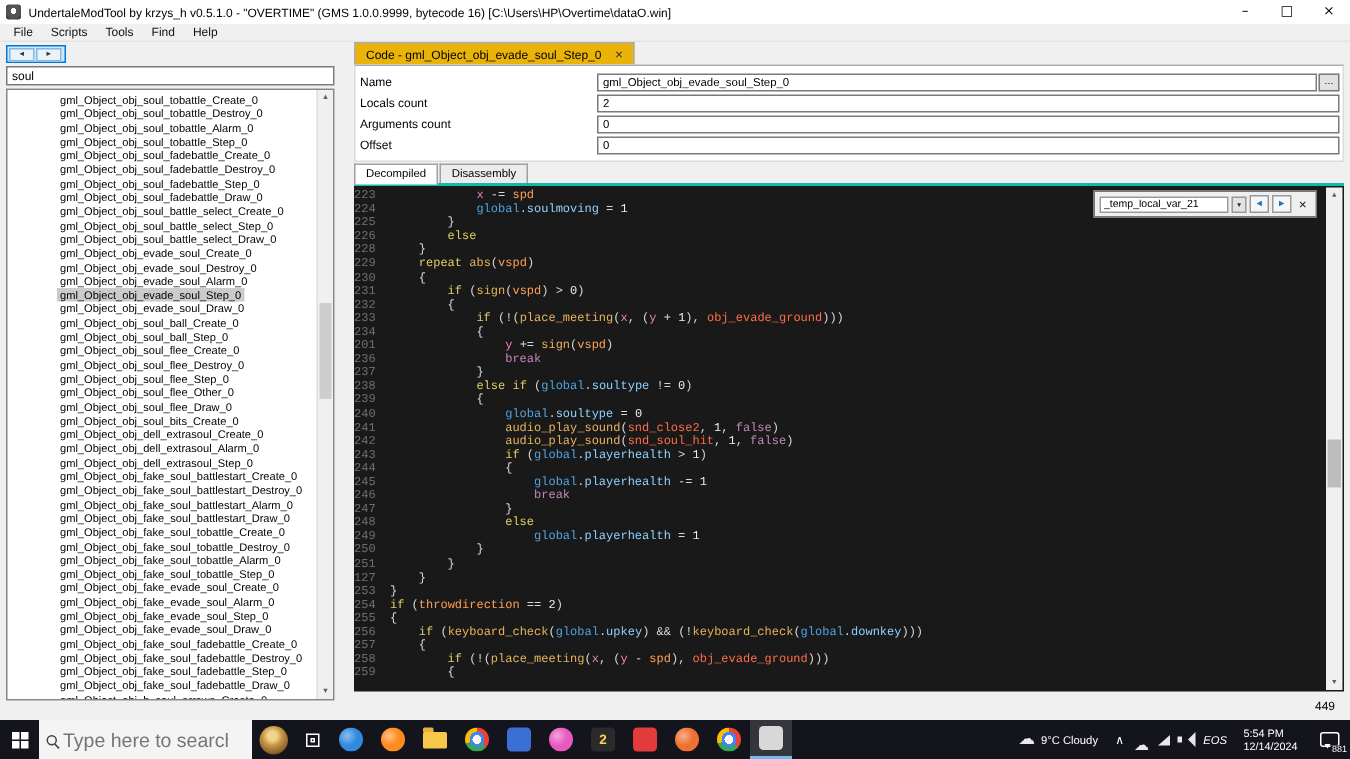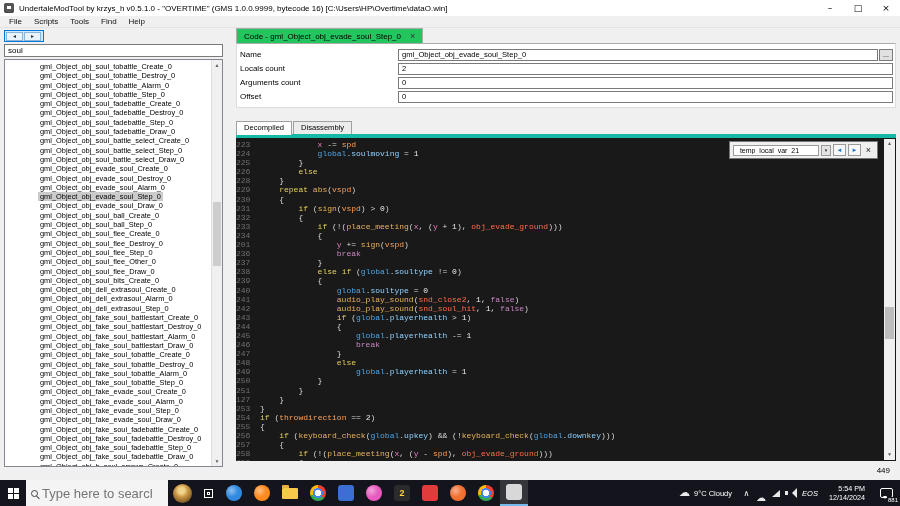--- a/index.html
+++ b/index.html
@@ -34,31 +34,31 @@
   .tree-item { padding-left:33px; height:9.3px; line-height:9.3px; font-size:7.4px; color:#000; white-space:nowrap; }
   .tree-label { display:inline-block; padding:0 2px; }
   .tree-label.selected { background:#cbcbcb; }
   .tree-scroll { position:absolute; top:0; right:0; bottom:0; width:11px; background:#f0f0f0; border-left:1px solid #dedede; }
   .scroll-arrow { height:10px; text-align:center; font-size:5px; color:#606060; line-height:10px; }
   .tree-thumb { position:absolute; left:1px; right:1px; top:142px; height:64px; background:#cdcdcd; }
 
   
   .content { flex:1; display:flex; flex-direction:column; padding:0 4px 0 10px; position:relative; }
   .tabrow { height:15px; display:flex; align-items:flex-end; }
-  .code-tab { display:flex; align-items:center; background:#22c55e; border:1px solid #acacac; border-bottom:none;
+  .code-tab { display:flex; align-items:center; background:#eab308; border:1px solid #acacac; border-bottom:none;
     height:15px; padding:0 7px; font-size:8px; gap:9px; }
   .tab-close { font-size:9px; color:#333; line-height:9px; }
   .form { background:#fff; border:1px solid #dcdcdc; border-top:1px solid #acacac; padding:4px 2px 3px 3px; }
   .form-row { display:flex; align-items:center; height:13px; margin-bottom:1px; }
   .form-label { width:158px; font-size:8px; color:#000; }
   .form-input { flex:1; height:12px; border:1px solid #7a7a7a; font-size:7.6px; padding:0 3px;
     font-family:"Liberation Sans",sans-serif; }
   .browse-btn { width:14px; height:12px; border:1px solid #7a7a7a; background:#e1e1e1; font-size:7px;
     line-height:9px; margin-left:1px; }
-  .codetabs { height:14px; display:flex; align-items:flex-end; border-bottom:4px solid #14b8a6; margin-top:16px; }
+  .codetabs { height:14px; display:flex; align-items:flex-end; border-bottom:2px solid #14b8a6; margin-top:2px; }
   .ctab { font-size:7.6px; padding:1px 7px 2px 7px; border:1px solid #a0a0a0; border-bottom:none;
     background:#ececec; margin-right:1px; }
   .ctab.active { background:#fff; position:relative; top:1px; padding-bottom:3px; }
 
   
   .editor { flex:1; background:#191919; position:relative; overflow:hidden; padding-top:2px;
     font-family:"Liberation Mono","DejaVu Sans Mono",monospace; font-size:8px; color:#d8d8d8; }
   .code-line { display:flex; height:9.1px; line-height:9.1px; }
   .ln { width:24px; flex:0 0 auto; text-align:left; padding-right:7px; color:#6f6f6f; }
   .ct { white-space:pre; }
@@ -126,21 +126,21 @@
   .tray { display:flex; align-items:center; gap:2px; padding:0 2px; }
   .tray-ic { width:12px; height:12px; display:inline-block; position:relative; }
   .cloud-tray-icon::before { content:"☁"; color:#e8e8e8; font-size:10px; line-height:12px;
     font-family:"DejaVu Sans",sans-serif; }
   .network-tray-icon::before { content:""; position:absolute; left:2px; bottom:2px; width:0; height:0;
     border-left:8px solid transparent; border-bottom:7px solid #e8e8e8; }
   .volume-tray-icon::before { content:""; position:absolute; left:1px; top:4px; width:3px; height:4px; background:#e8e8e8; }
   .volume-tray-icon::after { content:""; position:absolute; left:3px; top:1px; width:0; height:0;
     border:5px solid transparent; border-right:5px solid #e8e8e8; }
   .tb-lang { width:24px; display:flex; align-items:center; justify-content:center; color:#fff; font-size:7.5px;font-style:italic; }
-  .tb-clock { display:flex; flex-direction:column; justify-content:center; align-items:flex-end;
+  .tb-clock { display:flex; flex-direction:column; justify-content:center; align-items:flex-start;
     color:#fff; font-size:7.2px; line-height:9px; padding:0 7px; }
   .tb-action { width:28px; display:flex; align-items:center; justify-content:center; position:relative; }
   .ac-bubble { width:13px; height:10px; border:1px solid #fff; border-radius:2px; position:relative; }
   .ac-bubble::after { content:""; position:absolute; bottom:-4px; left:2px;
     border:2px solid transparent; border-top:3px solid #fff; }
   .ac-badge { position:absolute; bottom:3px; right:1px; font-size:6px; color:#fff; background:#14141d; padding:0 1px; }
 </style>
 </head>
 <body>
 

